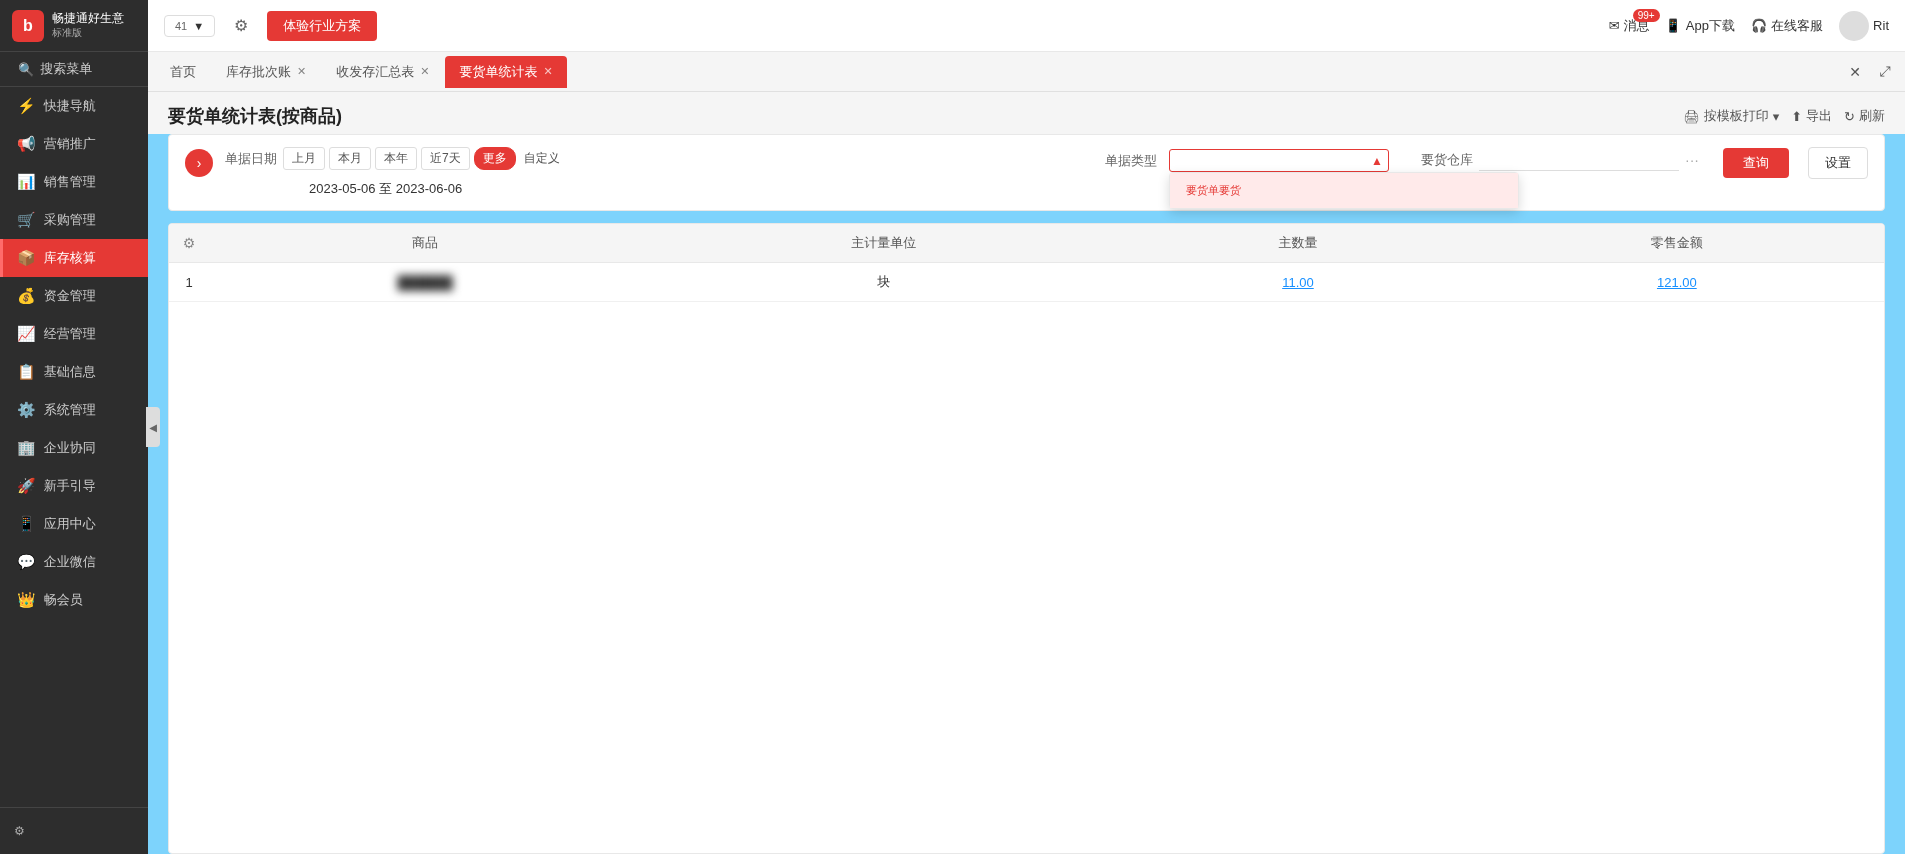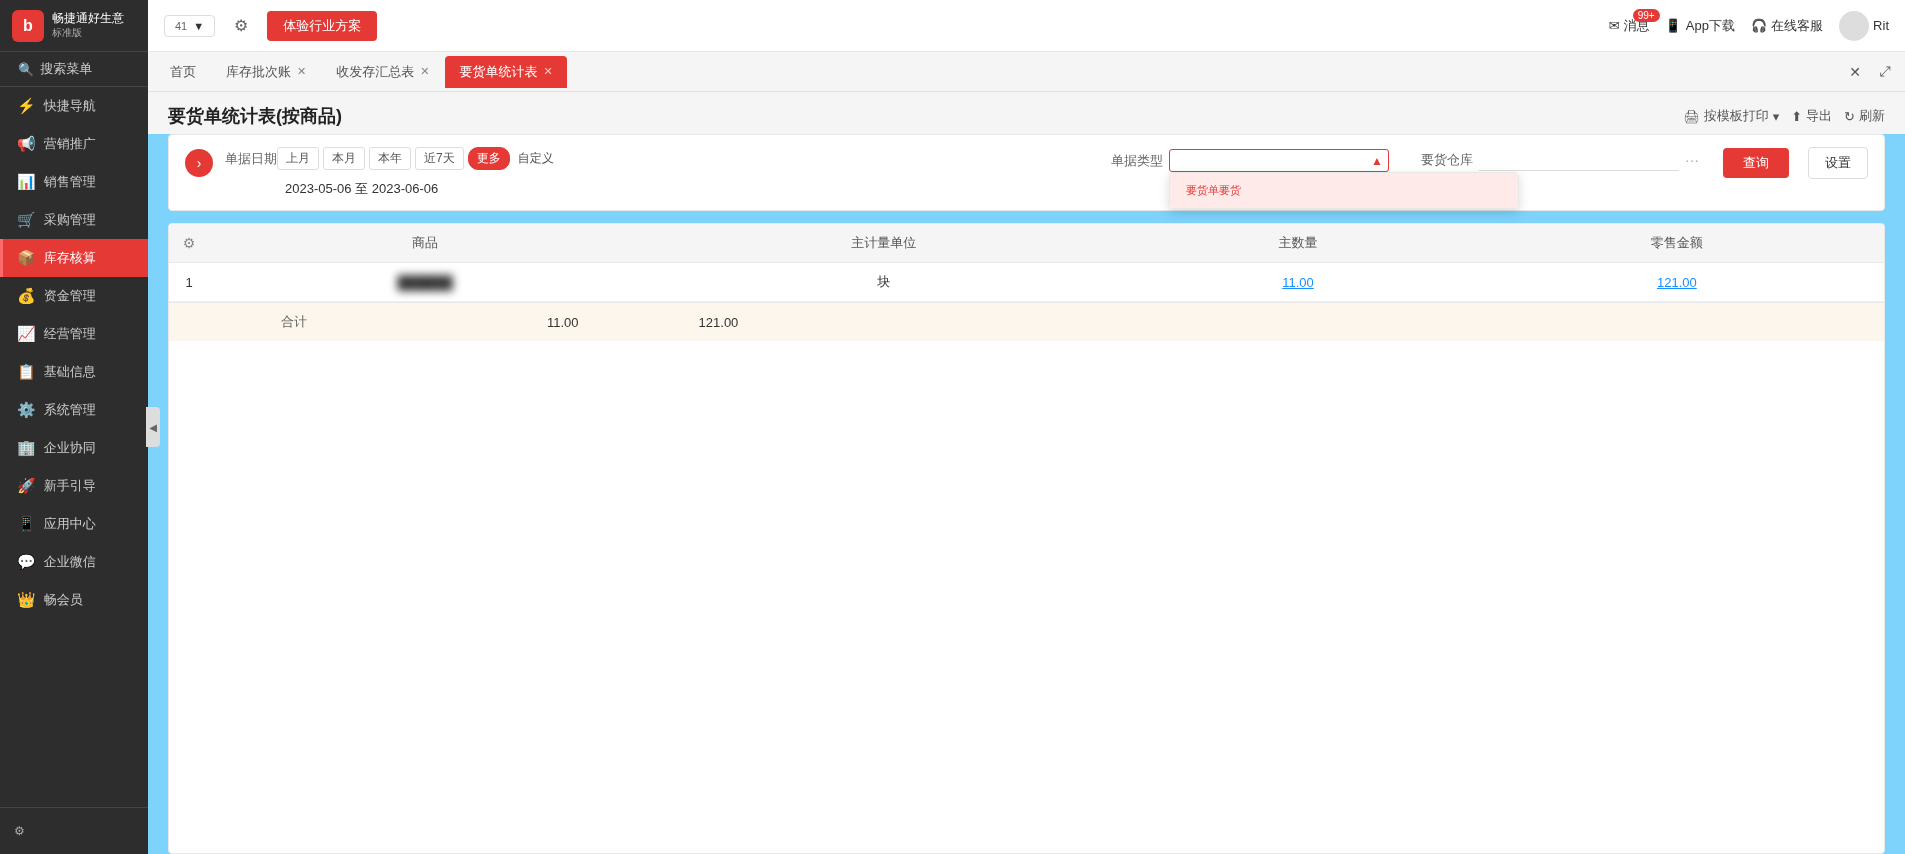--- a/index.html
+++ b/index.html
@@ -254,21 +254,21 @@
       margin-top: 2px;
     }
     .filter-fields {
       display: flex;
       flex-wrap: wrap;
       gap: 10px;
       align-items: flex-start;
       flex: 1;
     }
     .filter-field {
-      display: flex; align-items: center; 
+      display: flex; align-items: center; gap: 6px;
       font-size: 13px; color: #333;
     }
     .filter-label { color: #666; white-space: nowrap; }
     .date-shortcuts {
       display: flex; align-items: center; gap: 4px;
     }
     .date-btn {
       padding: 2px 8px;
       border: 1px solid #ddd;
       border-radius: 3px;
@@ -602,21 +602,21 @@
           <div class="date-shortcuts">
             <button class="date-btn">上月</button>
             <button class="date-btn">本月</button>
             <button class="date-btn">本年</button>
             <button class="date-btn">近7天</button>
             <button class="date-btn more">更多</button>
             <span style="font-size:12px;color:#555;cursor:pointer;margin-left:4px;">自定义</span>
           </div>
         </div>
         <div class="filter-field" style="width:100%;">
-          <span style="margin-left:60px;">2023-05-06 至 2023-06-06</span>
+          <span style="margin-left:84px;">2023-05-06 至 2023-06-06</span>
         </div>
       </div>
 
       <div class="filter-field filter-dropdown-wrapper" style="margin-left: 20px; align-self: flex-start; margin-top: 2px;">
         <span class="filter-label" style="margin-right:6px;">单据类型</span>
         <div style="position:relative; display:inline-block;">
           <input class="filter-input" type="text" value="" style="">
           <span class="filter-input-caret">▲</span>
           
           <div class="dropdown-menu">
@@ -660,22 +660,16 @@
             <td>
               <span class="link-num">11.00</span>
             </td>
             <td>
               <span class="link-num">121.00</span>
             </td>
           </tr>
         </tbody>
       </table>
 
-      <div class="table-footer">
-        <span style="width:40px; display:inline-block;"></span>
-        <span class="footer-label">合计</span>
-        <span class="footer-value" style="margin-left:180px;">11.00</span>
-        <span class="footer-value" style="margin-left:60px;">121.00</span>
-      </div>
     </div>
 
   </div>
 </div>
 
 </body></html>

